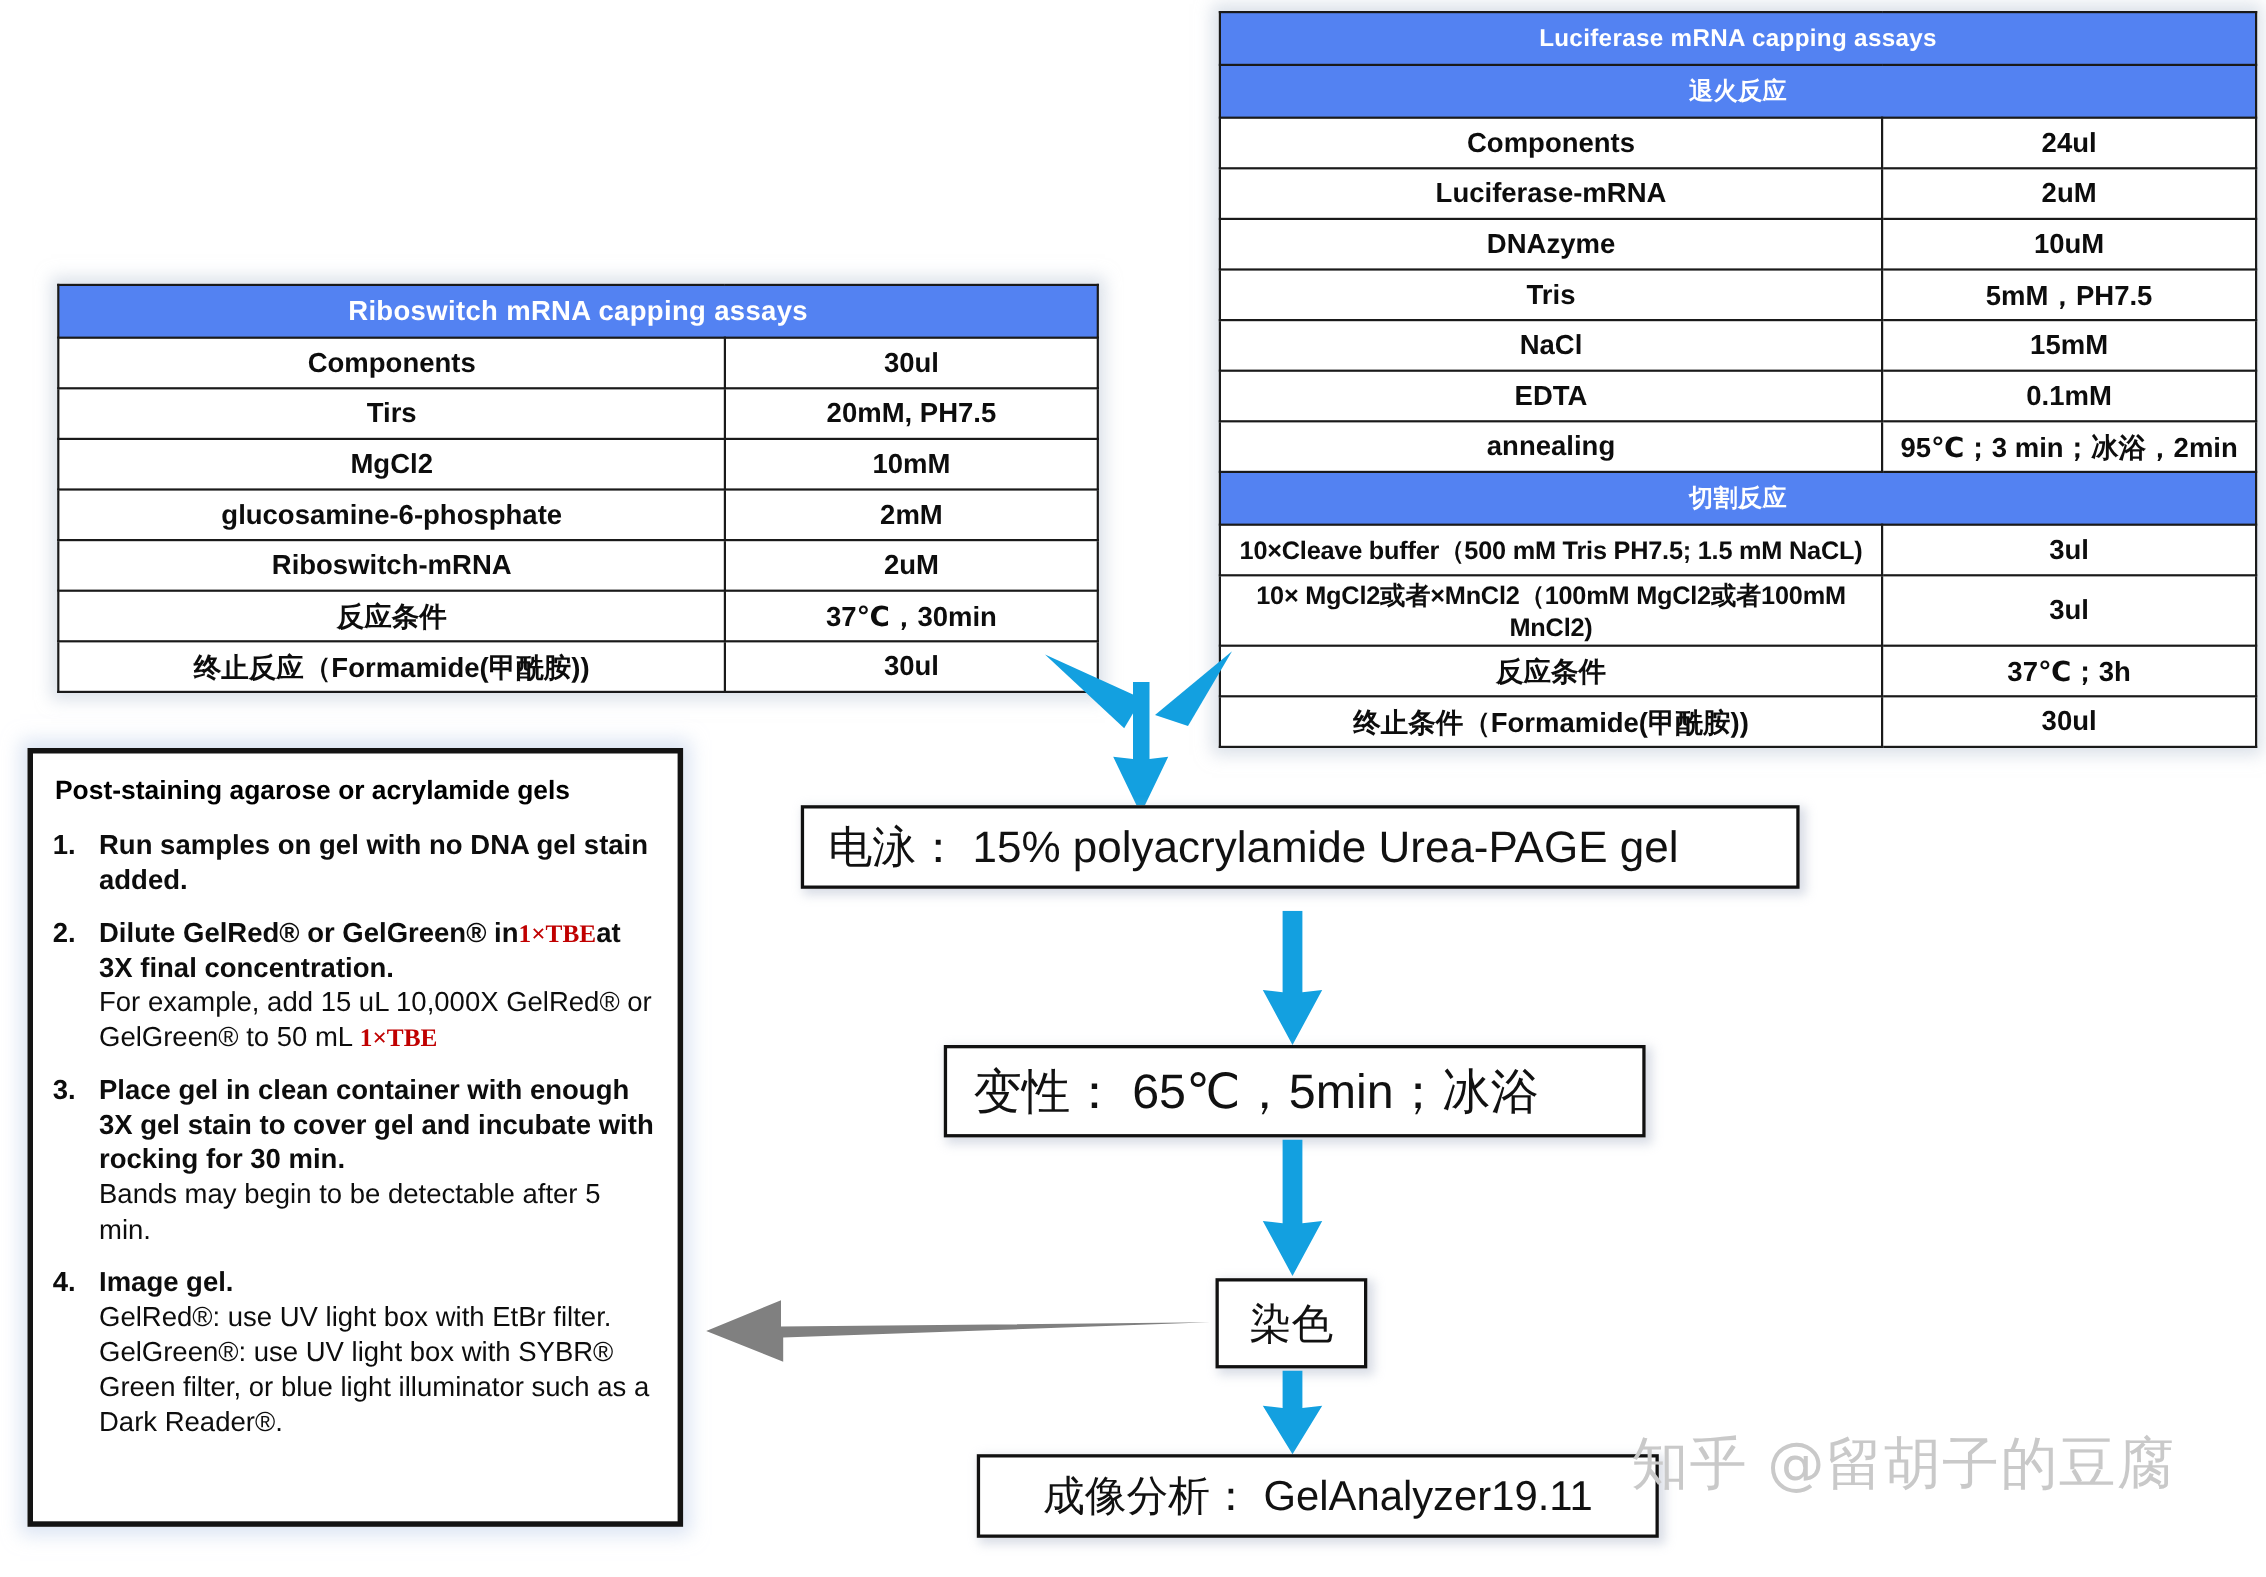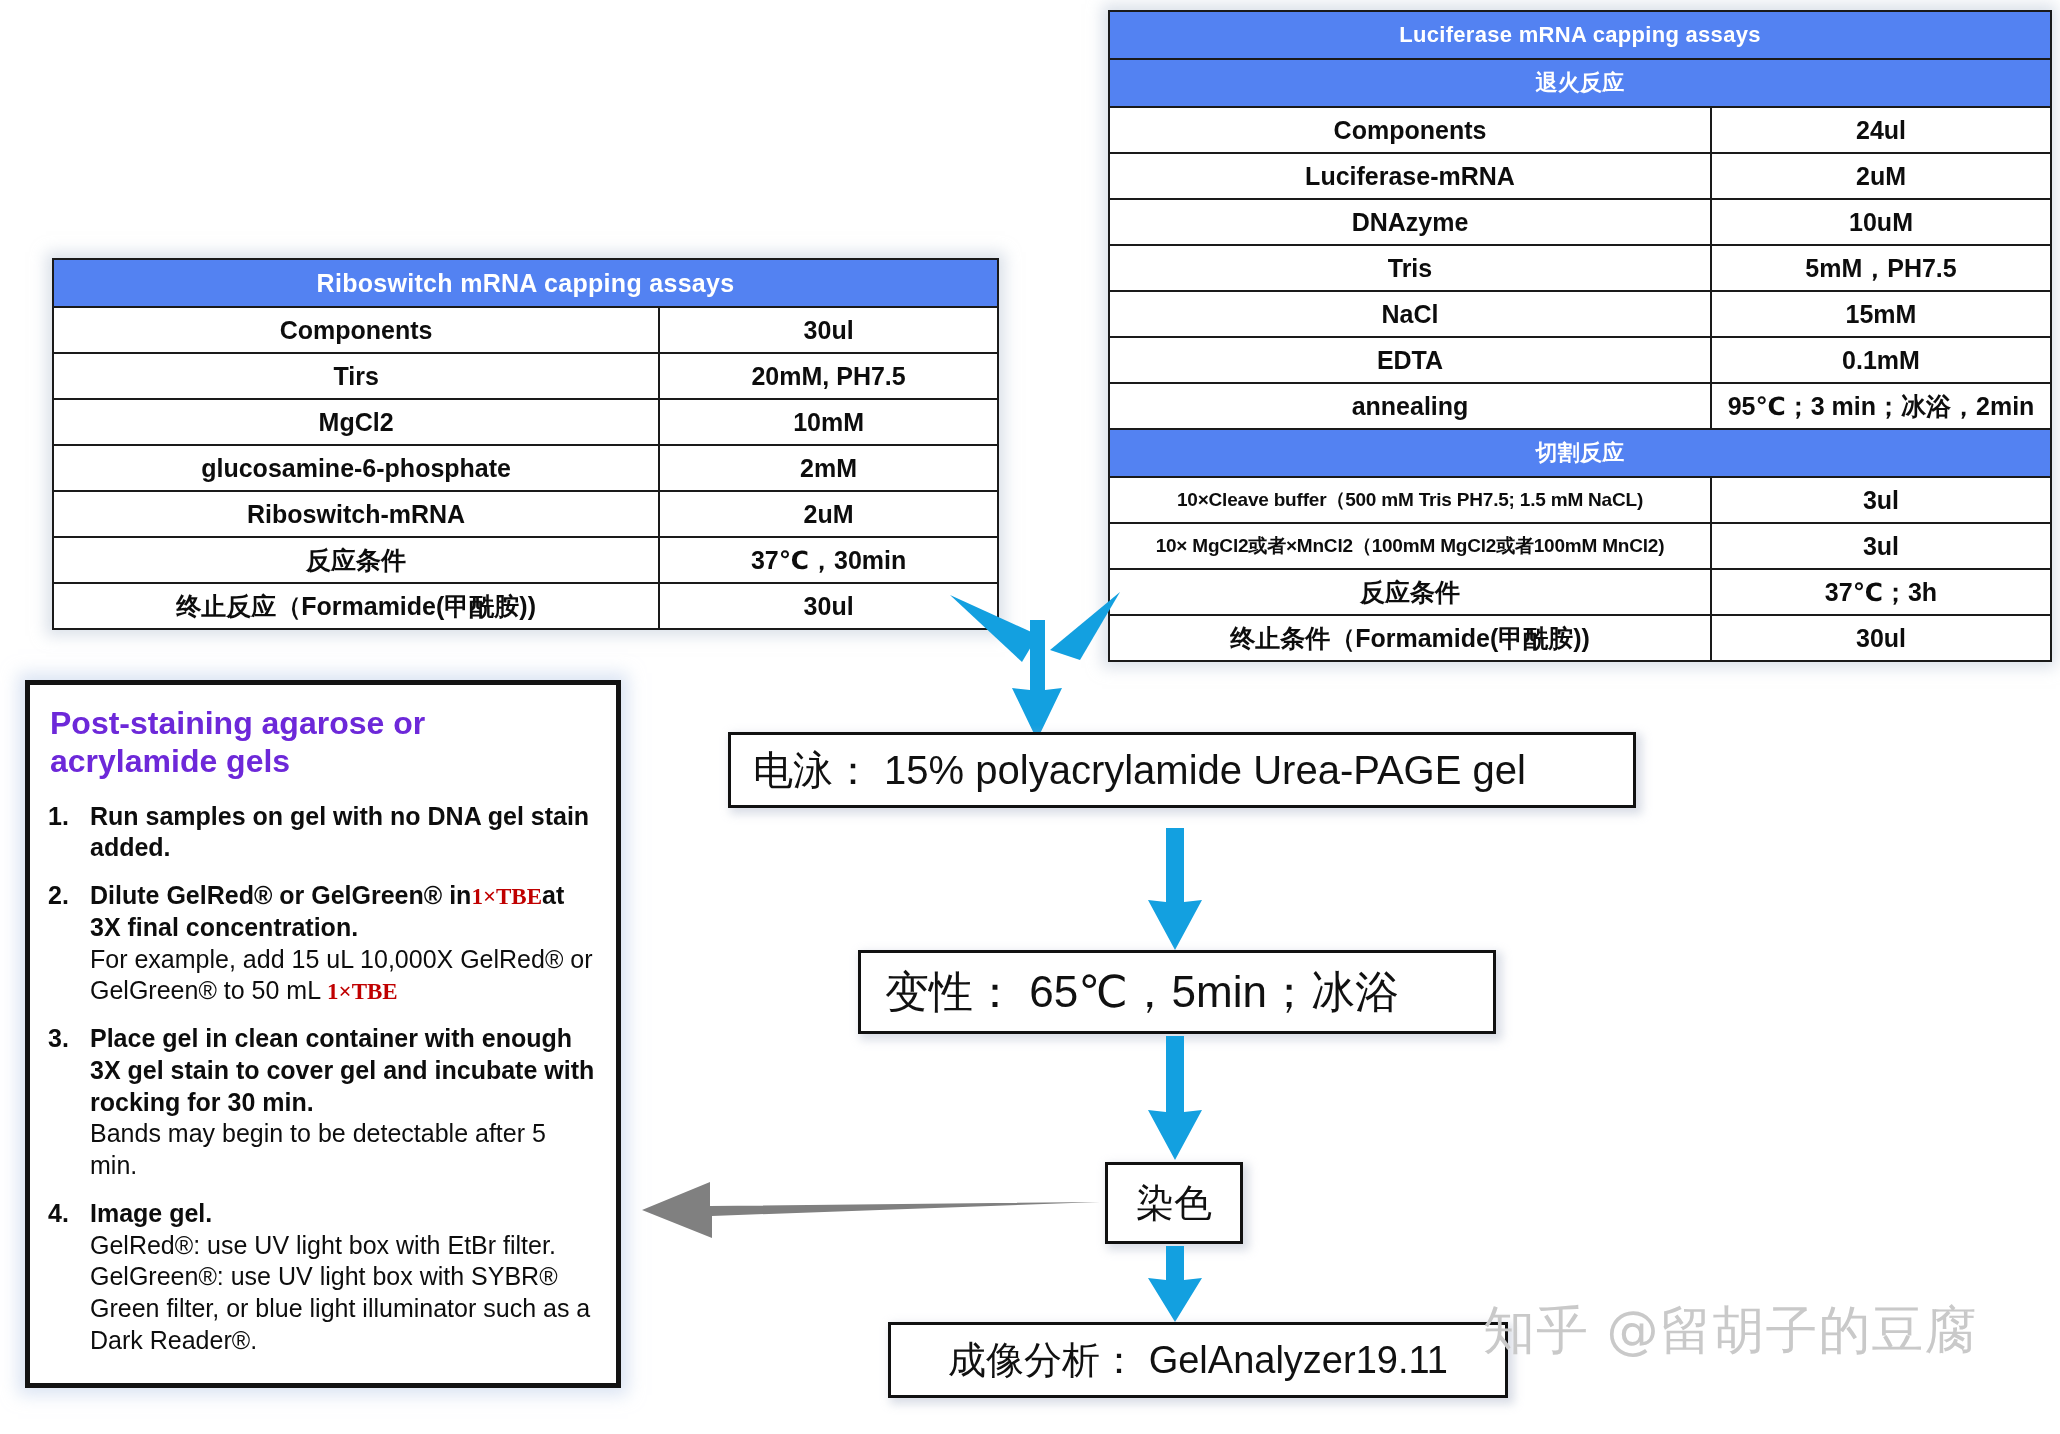--- a/index.html
+++ b/index.html
@@ -53,40 +53,40 @@
   #riboswitch-table td.hdr { height: 42px; font-size: 25px; }
 
   
   #luciferase-table-wrap {
     left: 1108px;
     top: 10px;
     width: 942px;
   }
   #luciferase-table td { height: 40px; font-size: 25px; }
   #luciferase-table td.hdr { height: 42px; font-size: 22px; }
-  #luciferase-table td.tight { font-size: 19px; letter-spacing: -0.2px; border-radius: 10px; }
+  #luciferase-table td.tight { font-size: 23px; letter-spacing: -0.2px; border-radius: 10px; }
 
   
   #poststain-box {
     position: absolute;
     left: 25px;
     top: 680px;
     width: 596px;
     height: 708px;
     box-sizing: border-box;
     background: #ffffff;
     border: 5px solid #131313;
     box-shadow: 0 0 16px 7px rgba(195,210,235,0.6);
     padding: 16px 18px 0 18px;
     overflow: hidden;
   }
   #poststain-box .ps-title {
-    font-size: 32px;
+    font-size: 24px;
     font-weight: bold;
-    color: #6d28d9;
+    color: #000000;
     line-height: 1.18;
     margin: 4px 0 20px 2px;
   }
   .ps-item {
     display: flex;
     margin-bottom: 16px;
   }
   .ps-num {
     flex: 0 0 42px;
     font-size: 25px;

